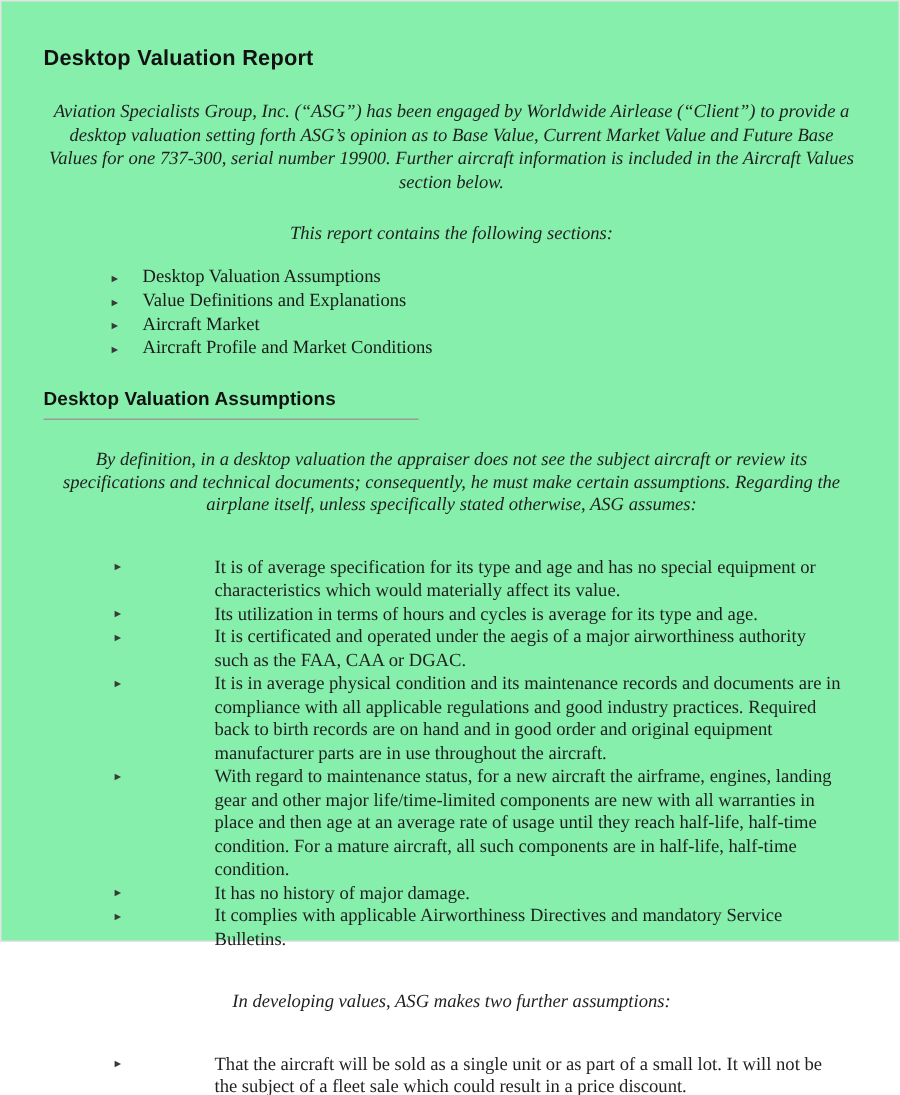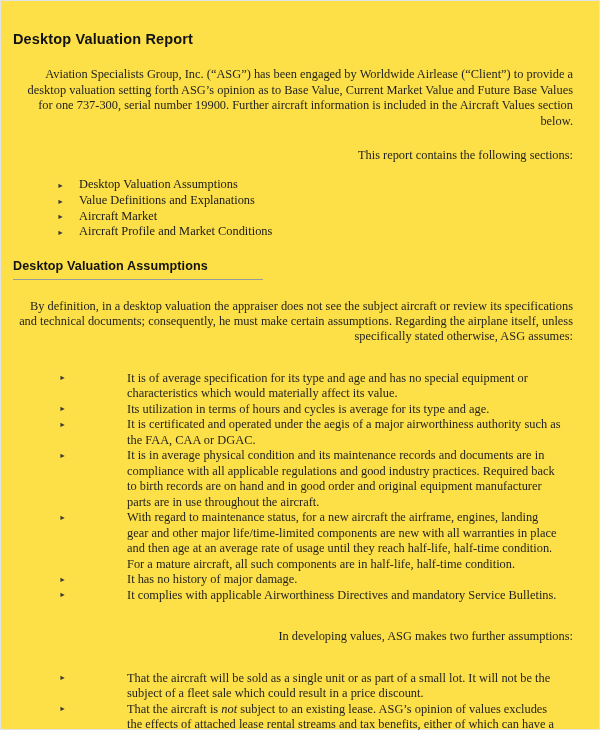--- a/index.html
+++ b/index.html
@@ -11,42 +11,43 @@
     width: 600px;
     height: 730px;
     font-family: "Liberation Serif", "DejaVu Serif", serif;
     color: #1a1a1a;
     overflow: hidden;
   }
   .page {
     position: relative;
     box-sizing: border-box;
     width: 600px;
-    height: 730px;
-    background: #fde047;
+    height: 628px;
+    background: #86efac;
     border: 1px solid #e3e3e3;
-    padding: 22px 26px 0 12px;
+    padding: 22px 26px 0 28px;
   }
 
   .doc-title {
     font-family: "Liberation Sans", "DejaVu Sans", sans-serif;
     font-weight: bold;
     font-size: 14.5px;
     letter-spacing: 0.15px;
     color: #121212;
     margin: 8px 0 0 0;
     line-height: 1.2;
   }
 
   .para {
     font-size: 12.4px;
     line-height: 15.4px;
-    text-align: right;
+    text-align: center;
     margin: 0;
     color: #1f1f1f;
+    font-style: italic;
   }
 
   .gap-lg { height: 19px; }
   .gap-md { height: 14px; }
 
   
   .section-head {
     position: relative;
     font-family: "Liberation Sans", "DejaVu Sans", sans-serif;
     font-weight: bold;

